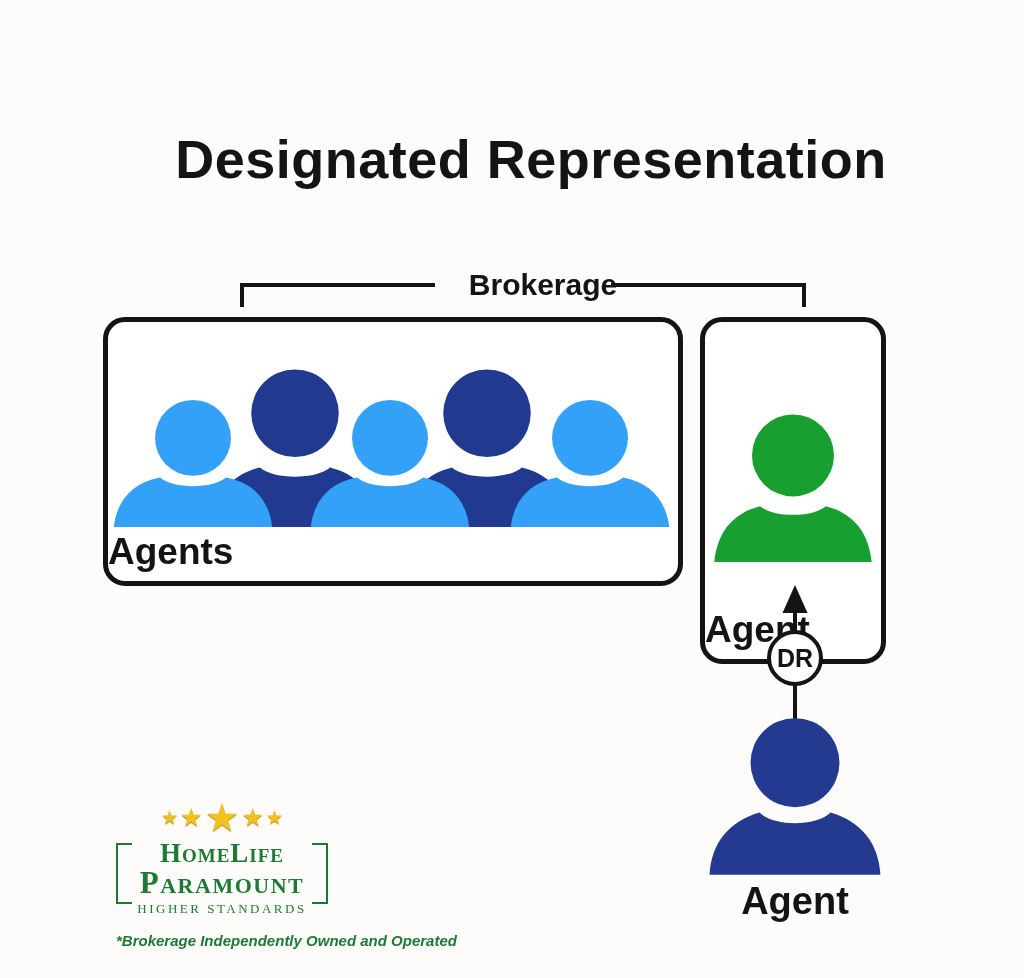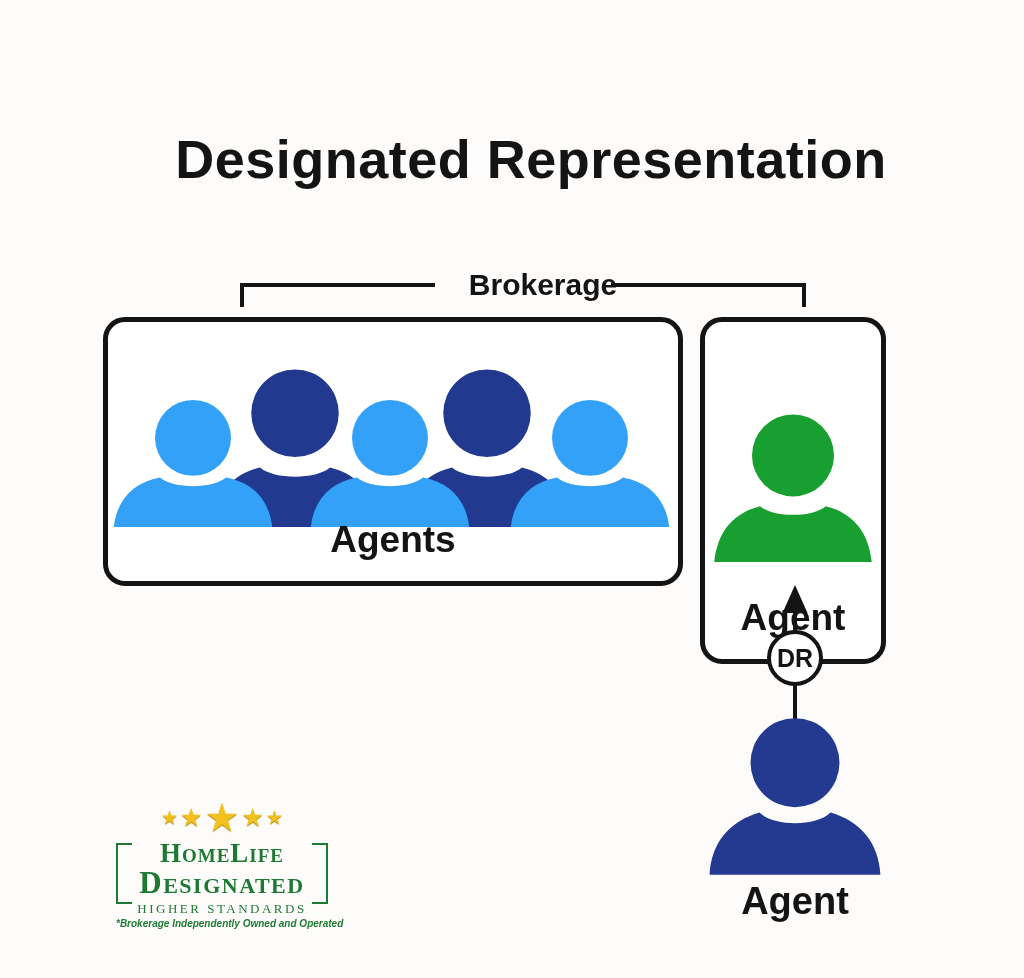--- a/index.html
+++ b/index.html
@@ -62,23 +62,23 @@
     background: var(--box_fill, #fff);
     border: 5px solid var(--ink);
     border-radius: 22px;
     box-sizing: border-box;
   }
   .agents-box { left: 103px; top: 317px; width: 580px; height: 269px; }
   .agent-box  { left: 700px; top: 317px; width: 186px; height: 347px; }
   .box > svg { position: absolute; left: 0; top: 0; width: 100%; height: 100%; display: block; }
   .box-label {
     position: absolute;
-    left: 0; bottom: 20px;
+    left: 0; bottom: 8px;
     width: 100%;
-    text-align: center;
+    text-align: left;
     font-size: 37px;
     font-weight: 600;
     color: var(--ink);
   }
 
   .fill-light { fill: var(--light_blue); }
   .fill-dark  { fill: var(--dark_blue); }
   .fill-green { fill: var(--green); }
   .fill-navy  { fill: var(--navy); }
 
@@ -156,23 +156,23 @@
     font-family: "Liberation Serif", serif;
     font-weight: 400;
     font-size: 13px;
     letter-spacing: 2.5px;
     line-height: 1.0;
     margin-top: 4px;
   }
   .logo-disclaimer {
     font-style: italic;
     font-weight: 600;
-    font-size: 10px;
+    font-size: 15px;
     line-height: 1.1;
-    margin-top: 3px;
+    margin-top: 18px;
     white-space: nowrap;
   }
 
   .defs-holder { position: absolute; width: 0; height: 0; overflow: hidden; }
 </style>
 </head>
 <body>
 
 <div class="canvas">
 
@@ -237,18 +237,18 @@
     <div class="logo-stars">
       <span class="star">★</span>
       <span class="star">★</span>
       <span class="star">★</span>
       <span class="star">★</span>
       <span class="star">★</span>
     </div>
     <div class="logo-bracket left"></div>
     <div class="logo-bracket right"></div>
     <div class="logo-name1">HomeLife</div>
-    <div class="logo-name2">Designated</div>
+    <div class="logo-name2">Paramount</div>
     <div class="logo-tagline">HIGHER STANDARDS</div>
     <div class="logo-disclaimer">*Brokerage Independently Owned and Operated</div>
   </div>
 
 </div>
 
 </body></html>

